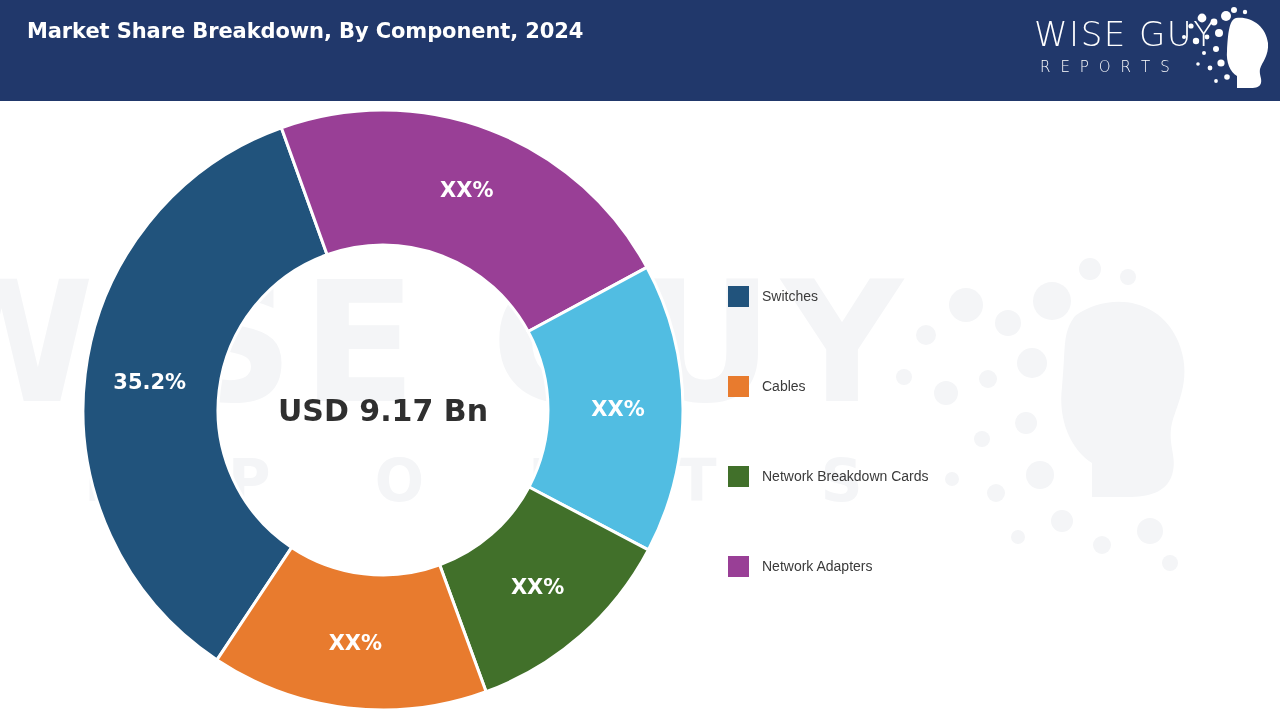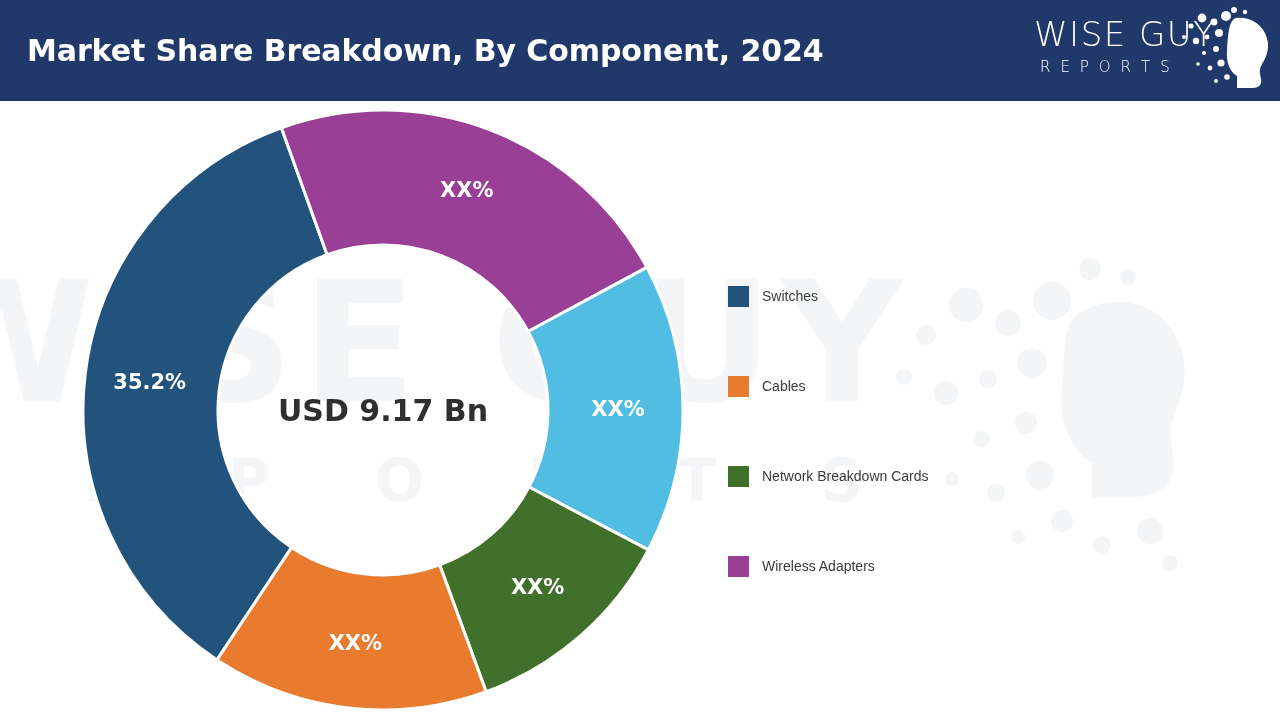--- a/index.html
+++ b/index.html
@@ -19,22 +19,22 @@
 
   
   #header {
     position: absolute;
     left: 0; top: 0;
     width: 1280px; height: 101px;
     background: #21386b;
   }
   #header-title {
     position: absolute;
-    left: 27px; top: 33px;
-    font-size: 30px;
+    left: 27px; top: 19px;
+    font-size: 21px;
     font-weight: bold;
     color: #ffffff;
     letter-spacing: -0.1px;
     white-space: nowrap;
     font-family: "DejaVu Sans", "Liberation Sans", sans-serif;
   }
   #logo {
     position: absolute;
     right: 6px; top: 6px;
     width: 244px; height: 88px;
@@ -199,18 +199,18 @@
       <div class="legend-row">
         <span class="legend-swatch" style="background: rgb(232, 123, 46);"></span>
         <span class="legend-text">Cables</span>
       </div>
       <div class="legend-row">
         <span class="legend-swatch" style="background: rgb(65, 112, 42);"></span>
         <span class="legend-text">Network Breakdown Cards</span>
       </div>
       <div class="legend-row">
         <span class="legend-swatch" style="background: rgb(153, 63, 150);"></span>
-        <span class="legend-text">Wireless Adapters</span>
+        <span class="legend-text">Network Adapters</span>
       </div>
     </div>
 
   </div>
 </div>
 
 </body></html>

